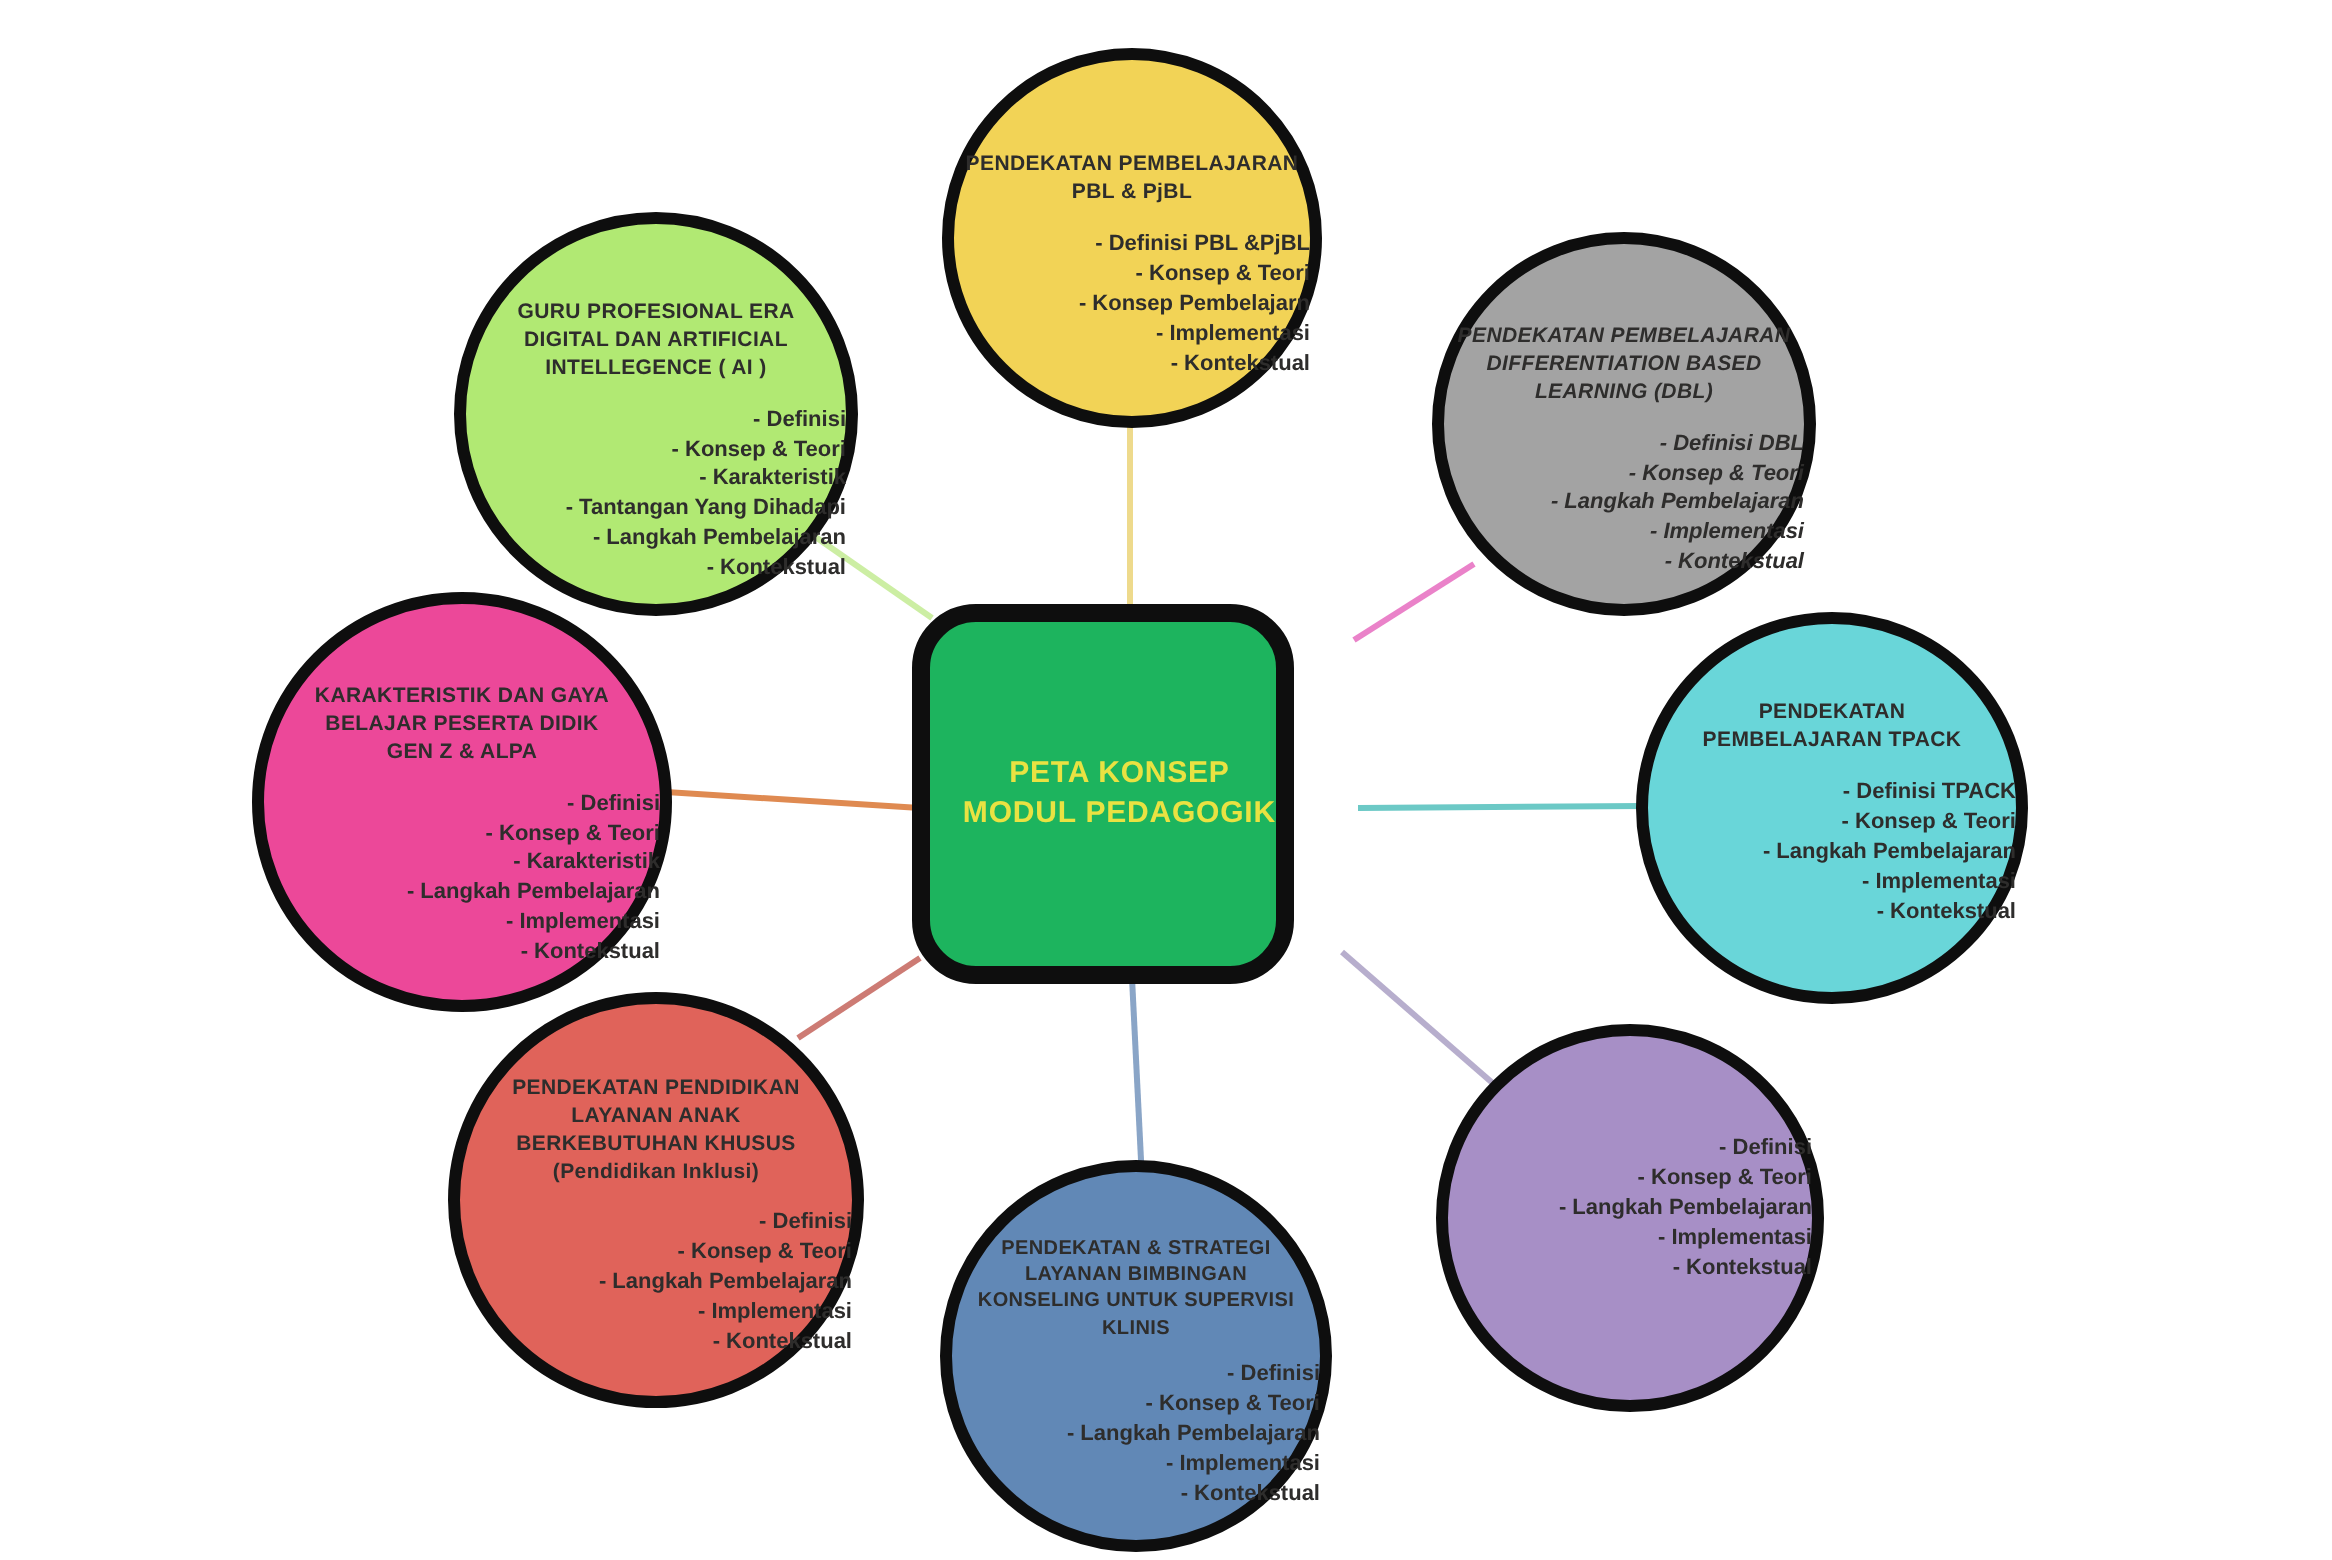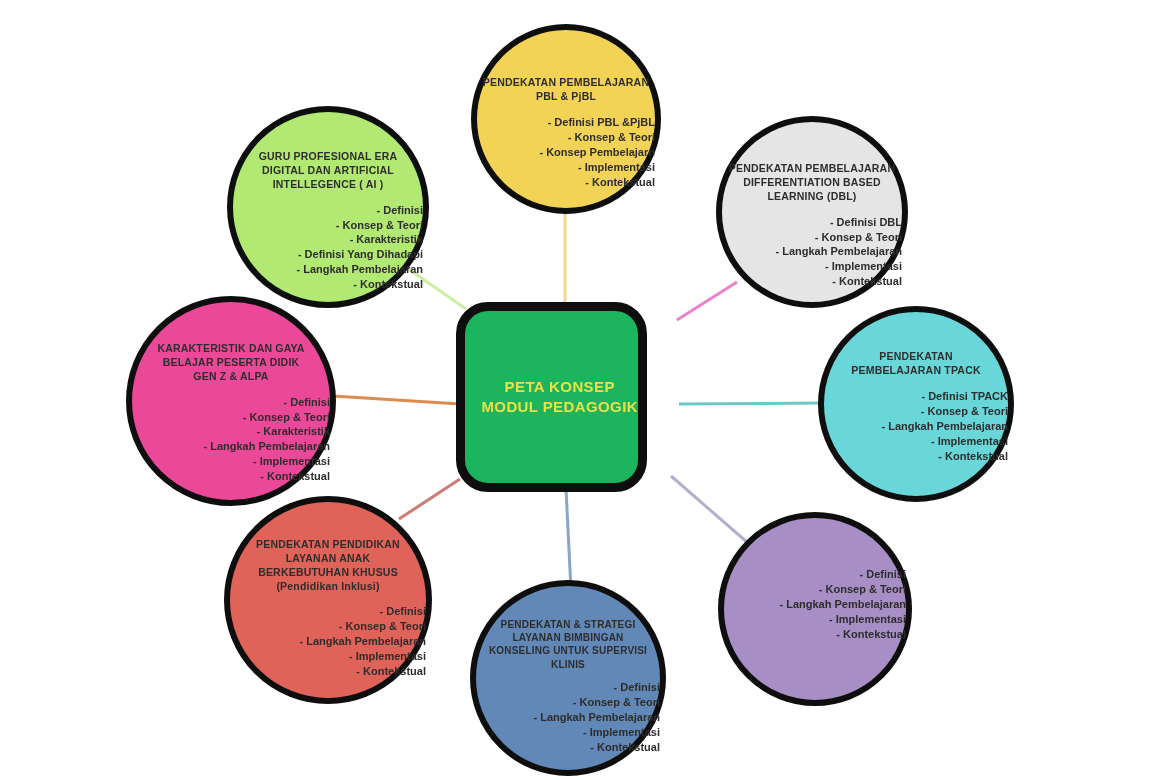--- a/index.html
+++ b/index.html
@@ -83,21 +83,21 @@
     <div class="ntitle" style="max-width:170px">PENDEKATAN PEMBELAJARAN PBL &amp; PjBL</div>
     <div class="nitems">
         <div class="item">- Definisi PBL &amp;PjBL</div>
         <div class="item">- Konsep &amp; Teori</div>
         <div class="item">- Konsep Pembelajarn</div>
         <div class="item">- Implementasi</div>
         <div class="item">- Kontekstual</div>
       </div>
   </div>
 
-  <div class="node" style="left: 716px; top: 116px; width: 192px; height: 192px; padding-top: 40px; background: #e5e5e5;">
+  <div class="node" style="left: 716px; top: 116px; width: 192px; height: 192px; padding-top: 40px; background: #a3a3a3; font-style: italic;">
     <div class="ntitle" style="max-width:175px">PENDEKATAN PEMBELAJARAN DIFFERENTIATION BASED LEARNING (DBL)</div>
     <div class="nitems" style="padding-left:18px">
         <div class="item">- Definisi DBL</div>
         <div class="item">- Konsep &amp; Teori</div>
         <div class="item">- Langkah Pembelajaran</div>
         <div class="item">- Implementasi</div>
         <div class="item">- Kontekstual</div>
       </div>
   </div>
 
@@ -155,21 +155,21 @@
         <div class="item">- Kontekstual</div>
       </div>
   </div>
 
   <div class="node" style="left: 227px; top: 106px; width: 202px; height: 202px; padding-top: 38px; background: rgb(177, 233, 115);">
     <div class="ntitle" style="max-width:152px">GURU PROFESIONAL ERA DIGITAL DAN ARTIFICIAL INTELLEGENCE ( AI )</div>
     <div class="nitems">
         <div class="item">- Definisi</div>
         <div class="item">- Konsep &amp; Teori</div>
         <div class="item">- Karakteristik</div>
-        <div class="item">- Definisi Yang Dihadapi</div>
+        <div class="item">- Tantangan Yang Dihadapi</div>
         <div class="item">- Langkah Pembelajaran</div>
         <div class="item">- Kontekstual</div>
       </div>
   </div>
 
   <div class="center-box" style="background: rgb(29, 180, 94);">
     <div class="center-title" style="color: rgb(233, 226, 66);">PETA KONSEP
 MODUL PEDAGOGIK</div>
   </div>
 

